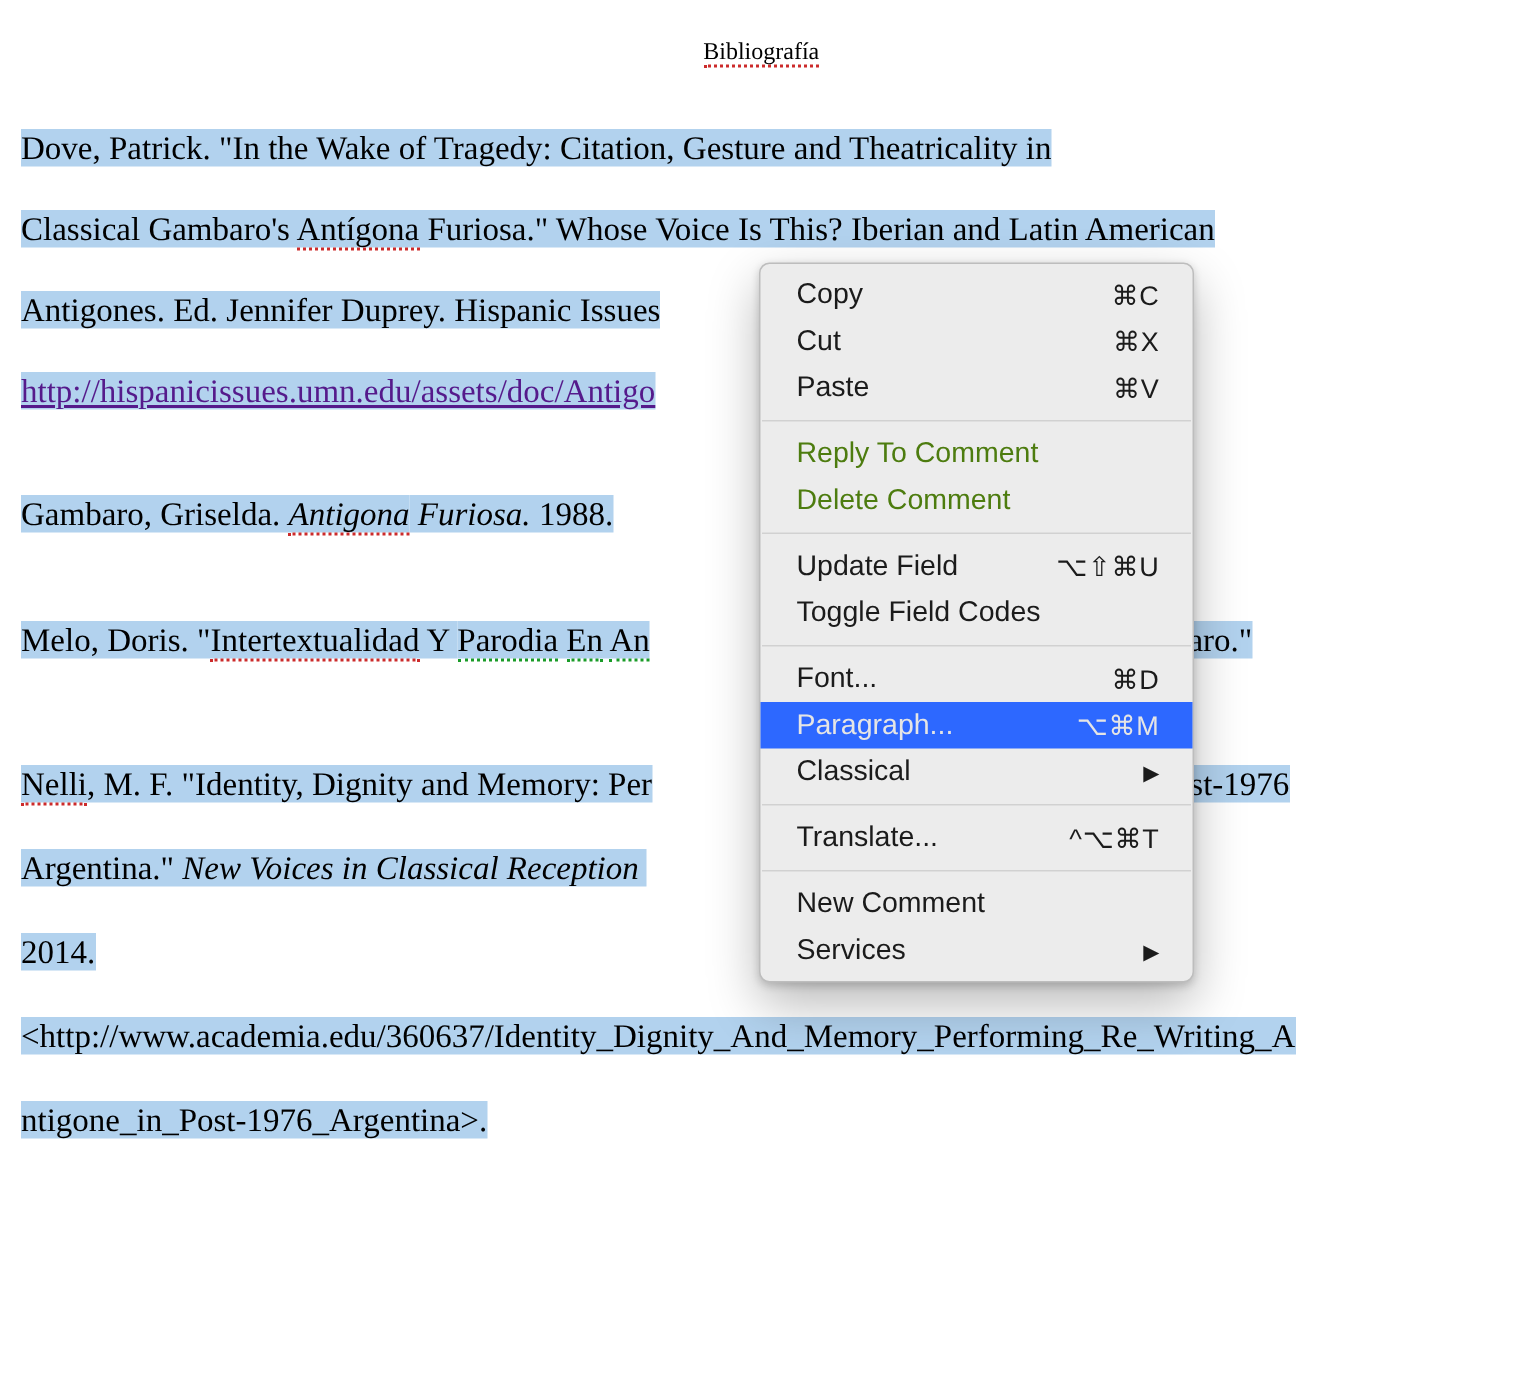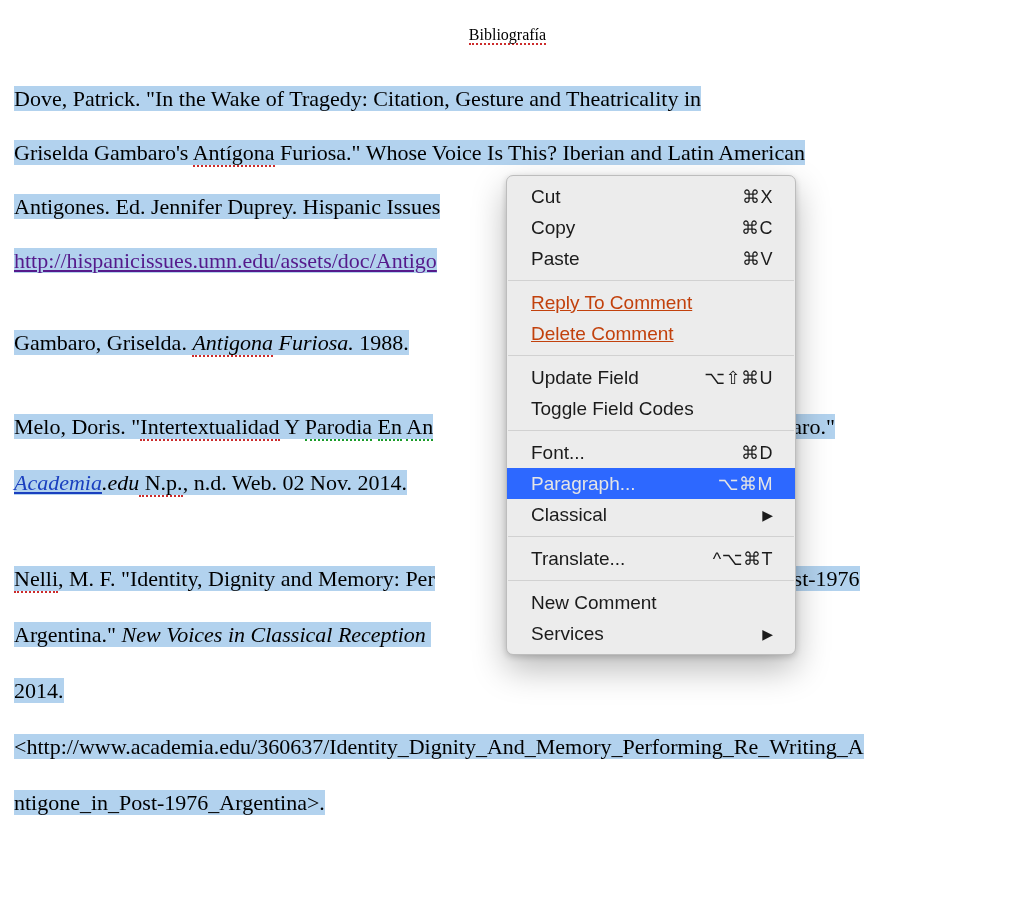--- a/index.html
+++ b/index.html
@@ -55,39 +55,39 @@
     color:#1b1b1b;
     padding:5px 0;
     line-height:normal;
   }
   .menu-item{
     display:flex;
     align-items:center;
     justify-content:space-between;
     padding:4.5px 22px 4.5px 24px;
   }
-  .menu-item.disabled{color:#c2410c;text-decoration:underline;}
+  .menu-item.disabled{color:#4d7c0f;}
   .menu-item.selected{background:#2d68ff;color:#e5e5e5;}
   .menu-sep{height:1px;background:#d1d1d1;margin:6px 1px;}
   .menu .short{letter-spacing:0.5px;font-size:18px;}
   .menu .arrow{font-size:14px;}
 </style>
 </head>
 <body>
 
 <div class="page">
 
   <div class="title">
     <span class="spell">Bibliografía</span>
   </div>
 
   <div class="entry">
     <span class="row row0"><span class="hl">Dove, Patrick. "In the Wake of Tragedy: Citation, Gesture and Theatricality in</span></span>
     <span class="row row0">
-      <span class="hl">Griselda Gambaro's </span><span class="hl"><span class="spell">Antígona</span></span><span class="hl"> Furiosa." Whose Voice Is This? Iberian and Latin American</span>
+      <span class="hl">Classical Gambaro's </span><span class="hl"><span class="spell">Antígona</span></span><span class="hl"> Furiosa." Whose Voice Is This? Iberian and Latin American</span>
     </span>
     <span class="row row0">
       <span class="hl">Antigones. Ed. Jennifer Duprey. Hispanic Issues</span>
       <span style="display:inline-block;width:290px;"></span>
       <span class="hl"> Web.</span>
     </span>
     <span class="row row0">
       <span class="hl"><span class="link">http://hispanicissues.umn.edu/assets/doc/Antigo</span></span>
     </span>
   </div>
@@ -101,23 +101,20 @@
   </div>
 
   <div class="spacer"></div>
 
   <div class="entry">
     <span class="row">
       <span class="hl">Melo, Doris. "</span><span class="hl"><span class="spell">Intertextualidad</span></span><span class="hl"> Y </span><span class="hl"><span class="grammar">Parodia</span></span><span class="hl"> </span><span class="hl"><span class="grammar">En</span></span><span class="hl"> </span><span class="hl"><span class="grammar">An</span></span>
       <span style="display:inline-block;width:320px;"></span>
       <span class="hl">mbaro."</span>
     </span>
-    <span class="row">
-      <span class="hl"><span class="link2 italic">Academia</span></span><span class="hl italic">.edu</span><span class="hl"><span class="spell"> N.p.</span></span><span class="hl">, n.d. Web. 02 Nov. 2014.</span>
-    </span>
   </div>
 
   <div class="spacer" style="height:40px"></div>
 
   <div class="entry">
     <span class="row">
       <span class="hl"><span class="spell">Nelli</span></span><span class="hl">, M. F. "Identity, Dignity and Memory: Per</span>
       <span style="display:inline-block;width:302px;"></span>
       <span class="hl"> in Post-1976</span>
     </span>
@@ -128,26 +125,26 @@
     </span>
     <span class="row"><span class="hl">2014.</span></span>
     <span class="row"><span class="hl">&lt;http://www.academia.edu/360637/Identity_Dignity_And_Memory_Performing_Re_Writing_A</span></span>
     <span class="row"><span class="hl">ntigone_in_Post-1976_Argentina&gt;.</span></span>
   </div>
 
 </div>
 
 <div class="menu">
   <div class="menu-item">
+    <span>Copy</span>
+    <span class="short">⌘C</span>
+  </div>
+  <div class="menu-item">
     <span>Cut</span>
     <span class="short">⌘X</span>
-  </div>
-  <div class="menu-item">
-    <span>Copy</span>
-    <span class="short">⌘C</span>
   </div>
   <div class="menu-item">
     <span>Paste</span>
     <span class="short">⌘V</span>
   </div>
   <div class="menu-sep"></div>
   <div class="menu-item disabled">
     <span>Reply To Comment</span>
   </div>
   <div class="menu-item disabled">

